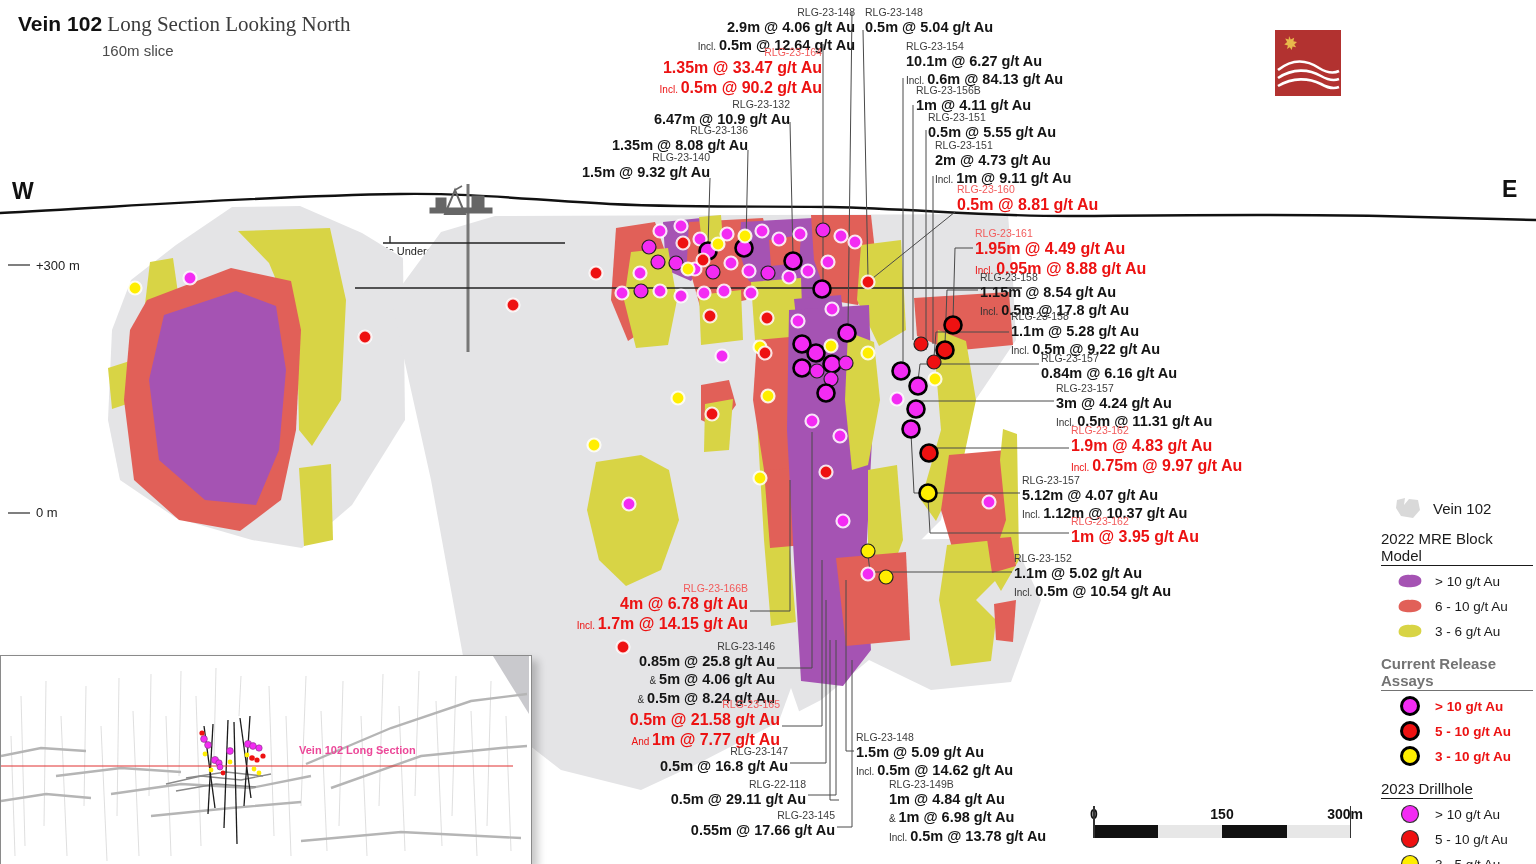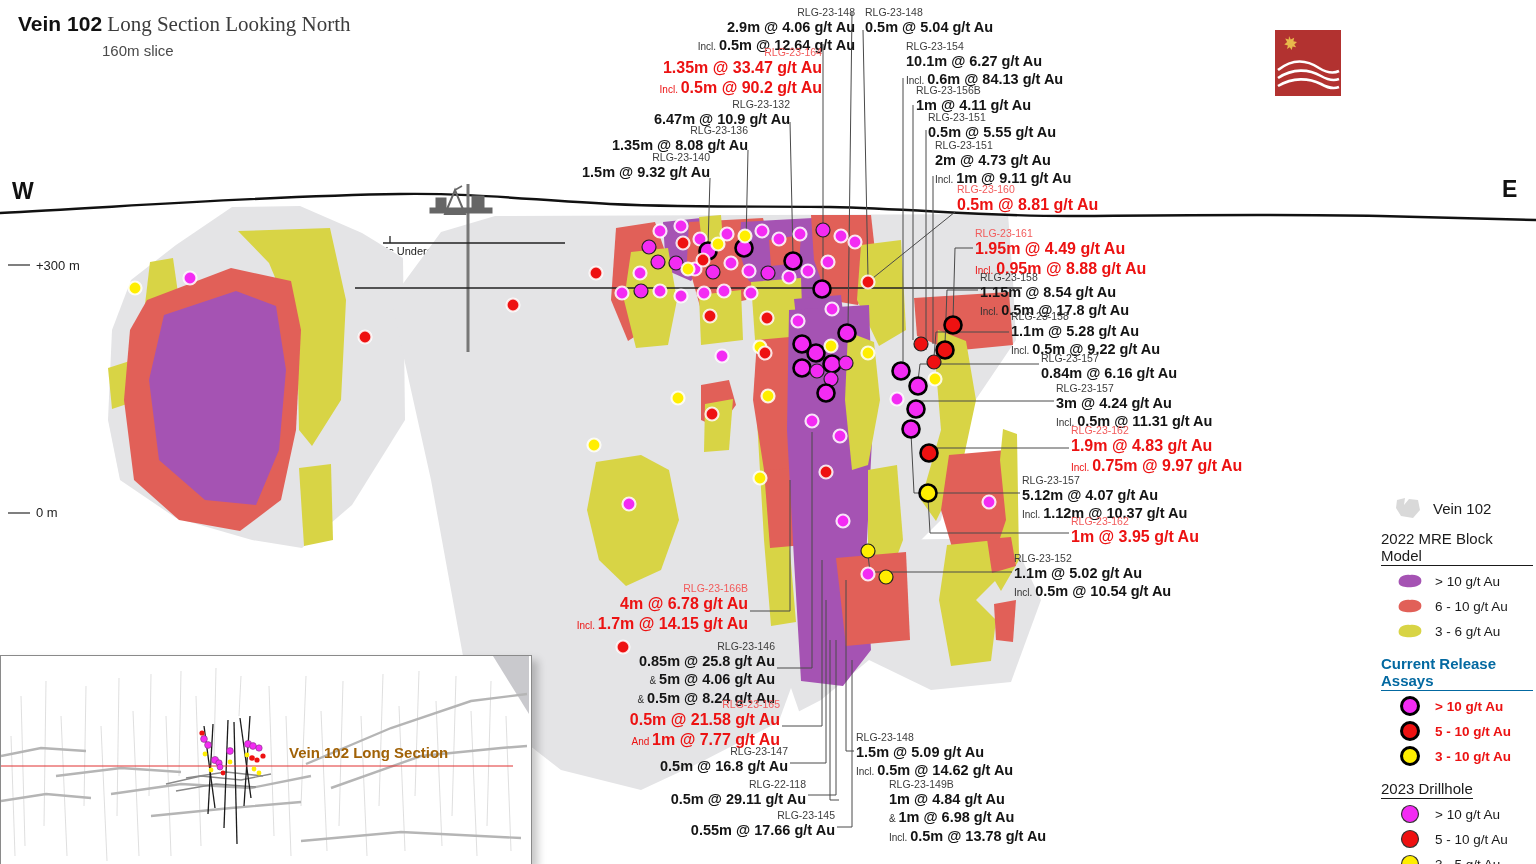--- a/index.html
+++ b/index.html
@@ -62,21 +62,21 @@
   .logo{left:1148px;top:30px;width:320px;text-align:center;z-index:40;}
   .logo-words{margin-top:8px;font-size:33px;letter-spacing:.5px;white-space:nowrap;color:#111;}
   .logo-words .w1{font-weight:800;}
   .logo-words .w2{font-weight:800;color:#c0392b;}
   .logo-words .w3{font-weight:300;color:#1c1c1c;}
   .logo-tag{margin-top:2px;font-size:19px;letter-spacing:9px;color:#555;font-weight:400;}
 
   
   .inset{left:0px;top:655px;width:530px;height:208px;background:#fff;border:1px solid #8a8a8a;
          box-shadow:6px 5px 8px rgba(0,0,0,.22);z-index:35;}
-  .inset-label{left:289px;top:744px;font-size:15px;font-weight:700;color:#a16207;z-index:36;white-space:nowrap;}
+  .inset-label{left:299px;top:744px;font-size:11px;font-weight:700;color:#ec4899;z-index:36;white-space:nowrap;}
 </style>
 </head>
 <body>
 
 <div class="stage">
 
   <svg class="abs" style="left:0;top:0;z-index:5;" width="1536" height="864" viewBox="0 0 1536 864">
 
     <g>
       <polygon fill="#e4e4e6" points="232,207 300,206 362,233 403,258 405,420 352,505 302,548 252,540 176,518 120,480 108,420 112,330 131,280 176,245"></polygon>
@@ -458,21 +458,21 @@
               </svg>
               <span style="color: rgb(26, 26, 26);">6 - 10 g/t Au</span>
             </li>
             <li>
               <svg width="30" height="22" viewBox="0 0 30 22">
                 <path d="M4,14 C2,8 8,4 15,5 C23,4 28,8 26,13 C24,18 7,19 4,14 Z" fill="#d8d445"></path>
               </svg>
               <span style="color: rgb(26, 26, 26);">3 - 6 g/t Au</span>
             </li>
           </ul></div>
-        <div><div class="legend-title" style="color: #0369a1; font-weight: 700;">Current Release Assays</div><ul class="legend-items bold">
+        <div><div class="legend-title" style="color: #737373; font-weight: 700;">Current Release Assays</div><ul class="legend-items bold">
             <li>
               <svg width="30" height="22" viewBox="0 0 30 22">
                 <circle cx="15" cy="11" r="8.5" fill="#f32bf3" stroke="#000" stroke-width="3"></circle>
               </svg>
               <span style="color: rgb(236, 18, 18); font-weight: 700;">&gt; 10 g/t Au</span>
             </li>
             <li>
               <svg width="30" height="22" viewBox="0 0 30 22">
                 <circle cx="15" cy="11" r="8.5" fill="#ee1111" stroke="#000" stroke-width="3"></circle>
               </svg>
@@ -501,20 +501,35 @@
             <li>
               <svg width="30" height="22" viewBox="0 0 30 22">
                 <circle cx="15" cy="11" r="8.5" fill="#ffee00" stroke="#333" stroke-width="1.2"></circle>
               </svg>
               <span style="color: rgb(26, 26, 26);">3 - 5 g/t Au</span>
             </li>
           </ul></div>
       </div>
   </div>
 
+  <div class="abs scalebar">
+    <div class="sb-labels">
+      <span class="sb-0">0</span>
+      <span class="sb-150">150</span>
+      <span class="sb-300">300m</span>
+    </div>
+    <div class="sb-bar">
+      <div class="sb-tick l"></div>
+      <div class="seg dark"></div>
+      <div class="seg light"></div>
+      <div class="seg dark"></div>
+      <div class="seg light"></div>
+      <div class="sb-tick r"></div>
+    </div>
+  </div>
 
   <div class="abs inset">
     <svg width="528" height="206" viewBox="0 0 528 206">
       <polygon points="492,0 528,0 528,58" fill="#c9c9cd"></polygon>
       <g stroke="#d7d7d7" stroke-width="0.8">
         <line x1="20" y1="40" x2="24" y2="190"></line>
           <line x1="45" y1="25" x2="43" y2="170"></line>
         <line x1="60" y1="60" x2="66" y2="200"></line>
           <line x1="85" y1="30" x2="83" y2="150"></line>
         <line x1="100" y1="70" x2="106" y2="205"></line>

